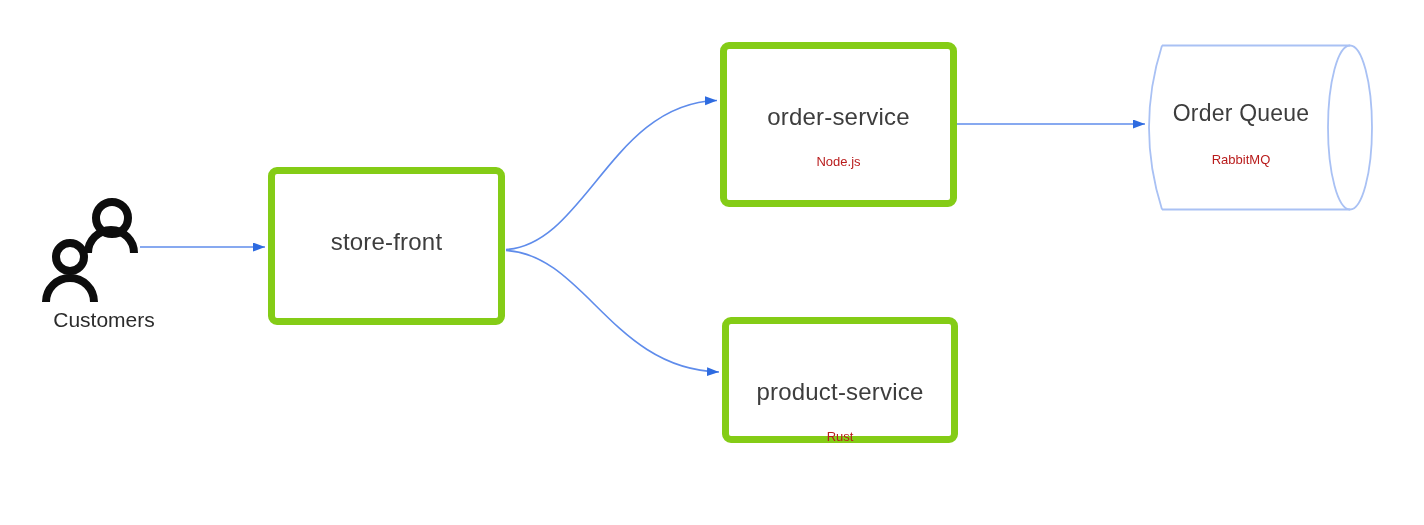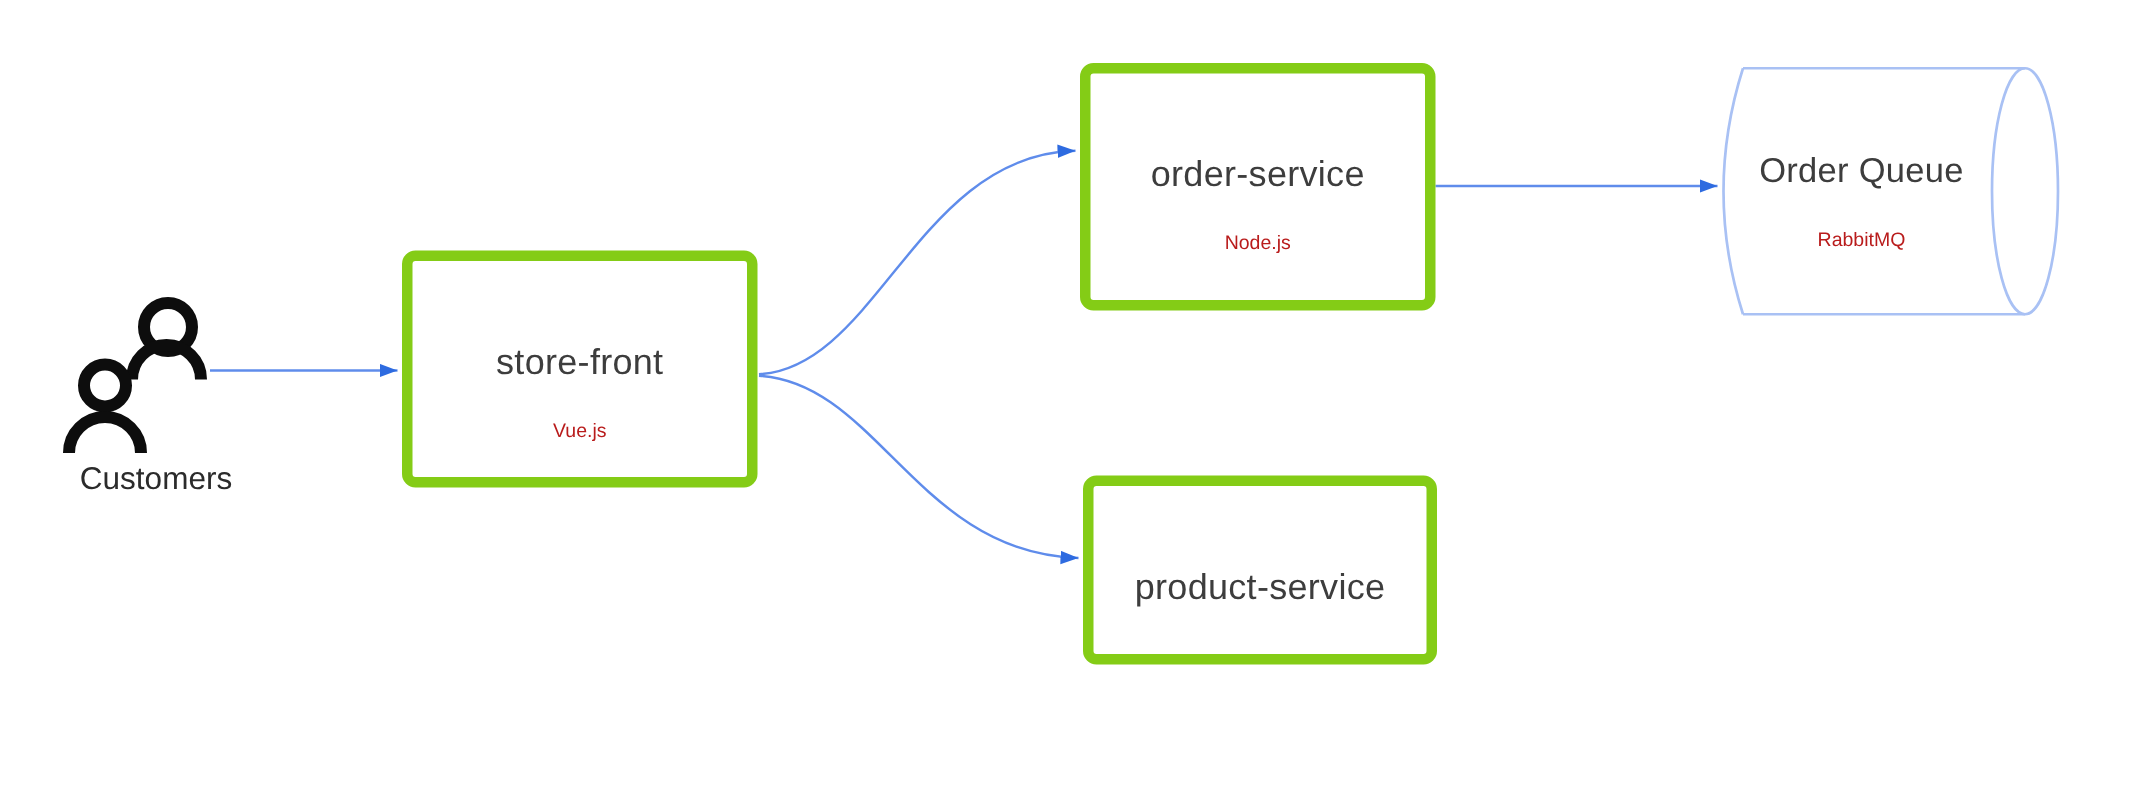--- a/index.html
+++ b/index.html
@@ -102,30 +102,30 @@
 
       <circle cx="70" cy="257" r="14" fill="#ffffff"></circle>
       <path d="M 46 302 A 24 24 0 0 1 94 302" fill="#ffffff"></path>
     </g>
   </svg>
 
   <div class="actor-label">Customers</div>
 
   <div class="node" id="store-front">
     <div class="node-title">store-front</div>
-    <div class="node-sub">Vue.js</div>
   </div>
 
   <div class="node" id="order-service">
     <div class="node-title">order-service</div>
     <div class="node-sub">Node.js</div>
   </div>
 
   <div class="node" id="product-service">
     <div class="node-title">product-service</div>
+    <div class="node-sub">Rust</div>
   </div>
 
   <div class="queue">
     <svg width="226" height="167" viewBox="0 0 226 167">
       <g fill="none" stroke="#a9c1f4" stroke-width="1.8">
         <path d="M 14 1.5 L 202 1.5"></path>
         <path d="M 14 165.5 L 202 165.5"></path>
         <path d="M 14 1.5 Q -12 83.5 14 165.5"></path>
         <ellipse cx="202" cy="83.5" rx="22" ry="82"></ellipse>
       </g>

